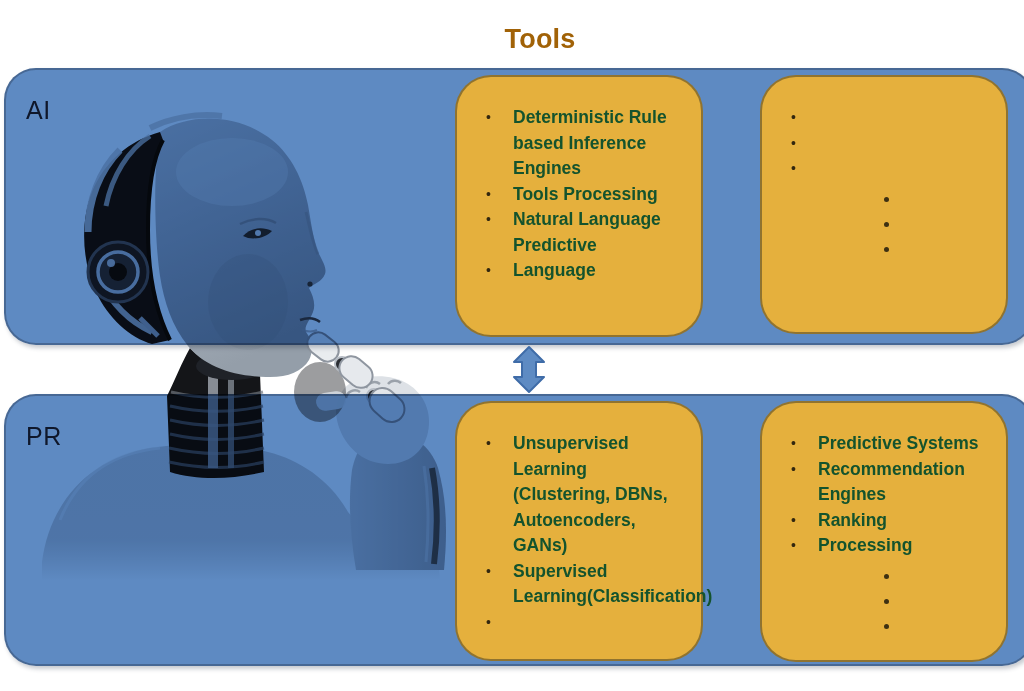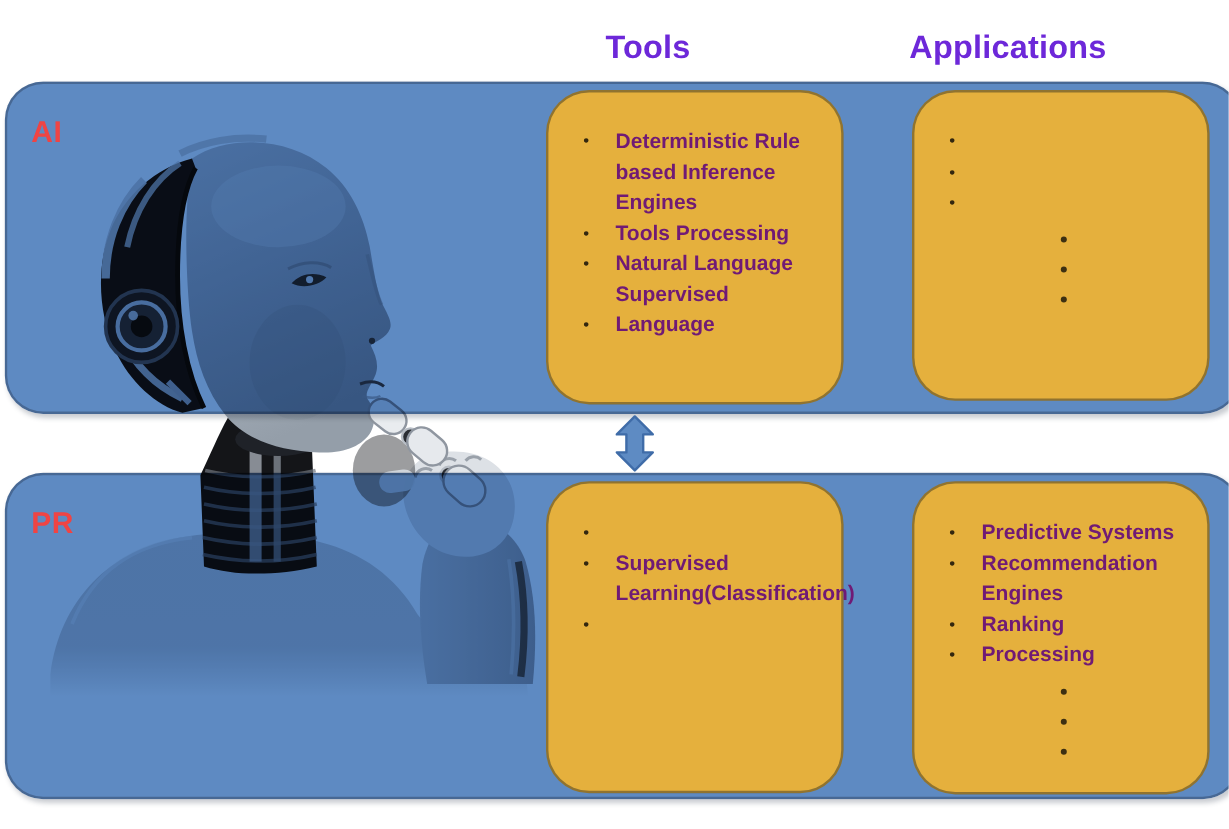--- a/index.html
+++ b/index.html
@@ -3,41 +3,41 @@
 <meta charset="utf-8">
 <style>
   html,body { margin:0; padding:0; background:#ffffff; }
   .stage {
     position:relative; width:1024px; height:691px; background:#ffffff;
     overflow:hidden; font-family:"Liberation Sans", sans-serif;
   }
   
   .col-header {
     position:absolute; top:24px; font-size:27px; font-weight:600;
-    color:#6d28d9; text-align:center; letter-spacing:0.2px;
+    color:#a16207; text-align:center; letter-spacing:0.2px;
   }
   .tools-header { left:452px; width:176px; }
   .apps-header  { left:752px; width:176px; }
 
   
   .robot-svg { position:absolute; left:0; top:0; z-index:1; pointer-events:none; }
 
   
   .row {
     position:absolute; left:4px; width:1030px; box-sizing:border-box;
     background:rgba(72,122,186,0.88);
     border:2px solid rgba(52,76,112,0.55);
     border-radius:32px; z-index:2; mix-blend-mode:multiply;
     box-shadow:2px 3px 4px rgba(40,50,70,0.25);
   }
   .row-ai { top:68px;  height:277px; }
   .row-pr { top:394px; height:272px; }
   .row-label {
-    position:absolute; left:20px; top:26px; font-size:25px; font-weight:700;
-    color:#ef4444; letter-spacing:0.5px;
+    position:absolute; left:20px; top:26px; font-size:25px; font-weight:400;
+    color:#0f172a; letter-spacing:0.5px;
   }
 
   
   .panel {
     position:absolute; width:248px; box-sizing:border-box;
     background:#E5B03D; border:2px solid rgba(122,100,44,0.8);
     border-radius:36px; z-index:3; padding:28px 12px 0 20px;
   }
   .panel-tools-ai { left:455px; top:75px;  height:262px; }
   .panel-apps-ai  { left:760px; top:75px;  height:259px; }
@@ -45,35 +45,34 @@
   .panel-apps-pr  { left:760px; top:401px; height:261px; }
 
   .blist { list-style:none; margin:0; padding:0; }
   .bitem { display:flex; align-items:flex-start; }
   .bullet {
     flex:0 0 36px; width:36px; padding-left:9px; box-sizing:border-box;
     font-size:14px; line-height:25.5px; color:#33270F;
   }
   .btext {
     white-space:pre-line; font-size:17.5px; line-height:25.5px;
-    font-weight:700; color:#701a75;
+    font-weight:700; color:#14532d;
   }
   .more-dots { display:flex; flex-direction:column; gap:20px; margin:15px 0 0 102px; }
   .more-dots span { width:5px; height:5px; border-radius:50%; background:#3d3012; }
 
   
   .arrow { position:absolute; left:511px; top:345px; z-index:4; }
 </style>
 </head>
 <body>
 
 <div class="stage">
 
   <div class="col-header tools-header">Tools</div>
-  <div class="col-header apps-header">Applications</div>
 
   <svg class="robot-svg" width="1024" height="691" viewBox="0 0 1024 691">
     <defs>
       <linearGradient id="faceGrad" x1="0" y1="0" x2="0.3" y2="1">
         <stop offset="0" stop-color="#c9cfd6"></stop>
         <stop offset="0.55" stop-color="#aab3be"></stop>
         <stop offset="1" stop-color="#949ea9"></stop>
       </linearGradient>
       <linearGradient id="shoulderGrad" x1="0" y1="0" x2="0" y2="1">
         <stop offset="0" stop-color="#d2d7dc" stop-opacity="1"></stop>
@@ -179,21 +178,21 @@
 based Inference
 Engines</span>
         </li>
       <li class="bitem">
         <span class="bullet">•</span>
         <span class="btext">Tools Processing</span>
         </li>
       <li class="bitem">
         <span class="bullet">•</span>
         <span class="btext">Natural Language
-Supervised</span>
+Predictive</span>
         </li>
       <li class="bitem">
         <span class="bullet">•</span>
         <span class="btext">Language</span>
         </li>
     </ul>
   </div>
 
   <div class="panel panel-apps-ai">
     <ul class="blist">
@@ -211,20 +210,23 @@
         <span></span>
         <span></span>
         <span></span>
       </div>
   </div>
 
   <div class="panel panel-tools-pr">
     <ul class="blist">
       <li class="bitem">
         <span class="bullet">•</span>
+        <span class="btext">Unsupervised Learning
+(Clustering, DBNs,
+Autoencoders, GANs)</span>
         </li>
       <li class="bitem">
         <span class="bullet">•</span>
         <span class="btext">Supervised
 Learning(Classification)</span>
         </li>
       <li class="bitem">
         <span class="bullet">•</span>
         </li>
     </ul>

